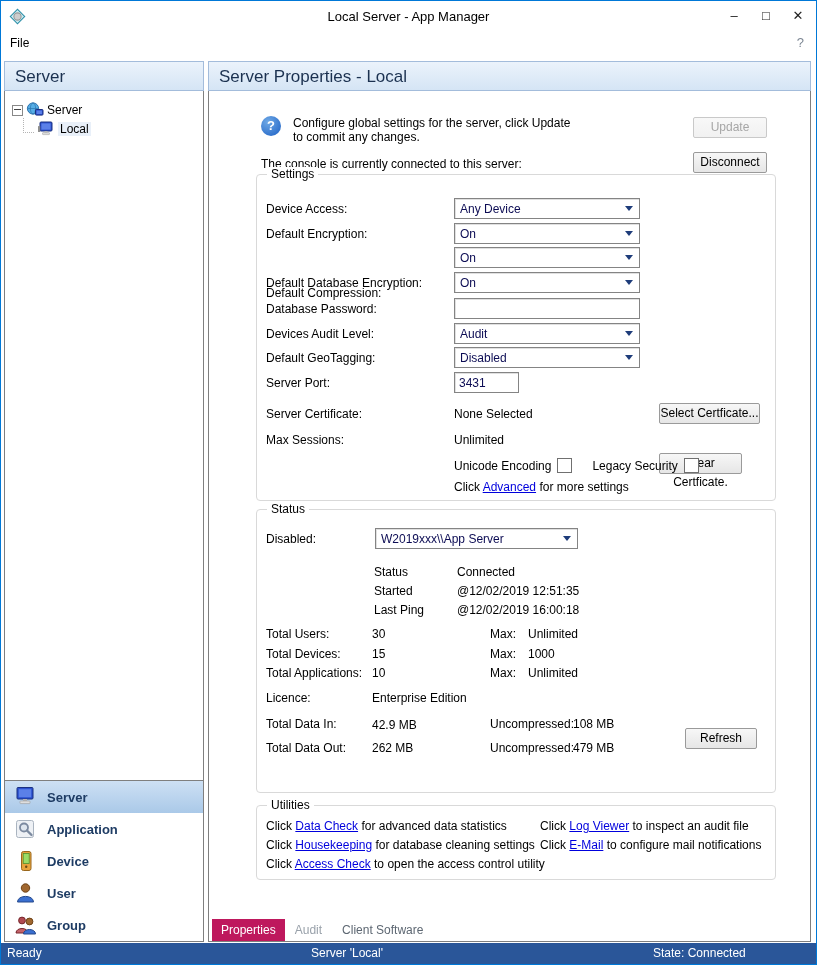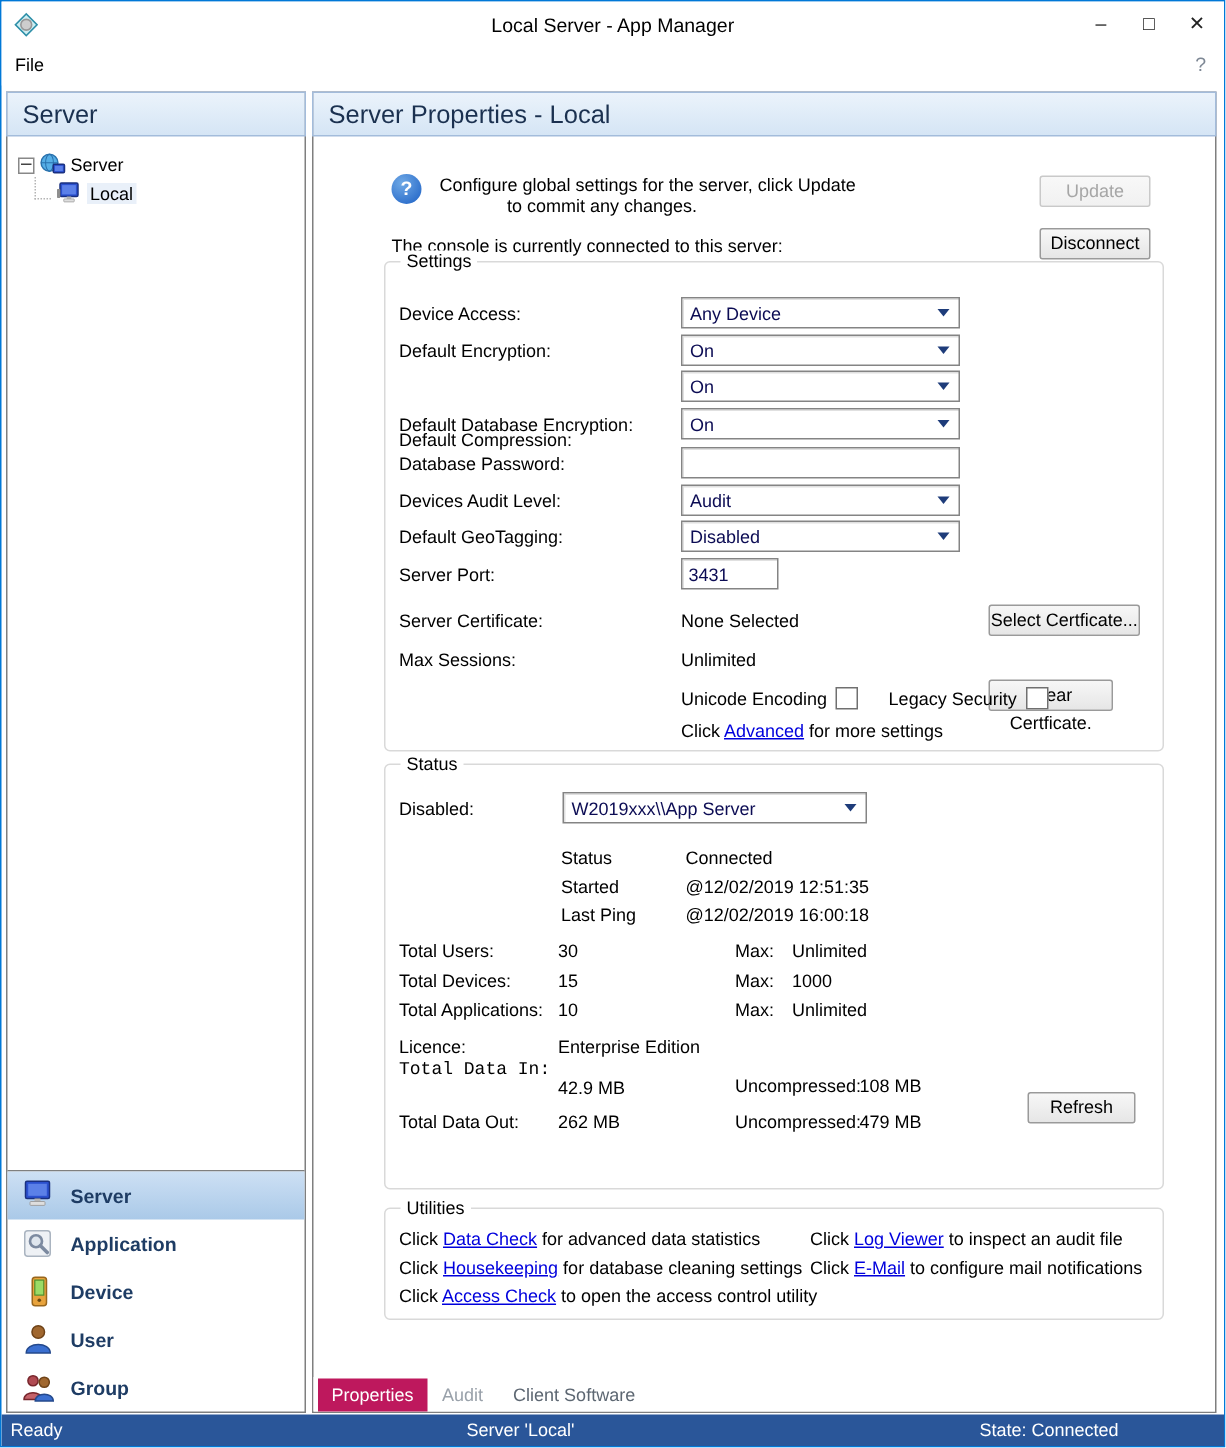--- a/index.html
+++ b/index.html
@@ -177,21 +177,21 @@
     </div>
   </div>
 
   <div class="main">
     <div class="panel-header">Server Properties - Local</div>
 
     <div class="main-content">
 
       <span class="help-badge" style="left:52px;top:23px;">?</span>
       <div class="lbl" style="left:84px;top:23px;">Configure global settings for the server, click Update</div>
-      <div class="lbl" style="left:84px;top:37px;margin-left:45px;">to commit any changes.</div>
+      <div class="lbl" style="left:84px;top:37px;">to commit any changes.</div>
       <div class="lbl" style="left:52px;top:64px;">The console is currently connected to this server:</div>
       <div class="btn disabled" style="left:484px;top:24px;width:74px;">Update</div>
       <div class="btn" style="left:484px;top:59px;width:74px;">Disconnect</div>
 
       <div class="group" style="left:47px;top:81px;width:518px;height:325px;">
         <span class="legend">Settings</span>
 
         <span class="lbl" style="left:9px;top:27px;">Device Access:</span>
         <div class="combo" style="left:197px;top:23px;width:186px;">
           <span class="combo-txt">Any Device</span>
@@ -282,21 +282,21 @@
         <span class="val" style="left:271px;top:137px;">1000</span>
 
         <span class="lbl" style="left:9px;top:156px;">Total Applications:</span>
         <span class="val" style="left:115px;top:156px;">10</span>
         <span class="lbl" style="left:233px;top:156px;">Max:</span>
         <span class="val" style="left:271px;top:156px;">Unlimited</span>
 
         <span class="lbl" style="left:9px;top:181px;">Licence:</span>
         <span class="val" style="left:115px;top:181px;">Enterprise Edition</span>
 
-        <span class="lbl" style="left:9px;top:196px;font-family:Liberation Mono, monospace;">Total Data In:</span>
+        <span class="lbl" style="left:9px;top:207px;">Total Data In:</span>
         <span class="val" style="left:115px;top:208px;">42.9 MB</span>
         <span class="lbl" style="left:233px;top:207px;">Uncompressed:</span>
         <span class="val" style="left:316px;top:207px;">108 MB</span>
 
         <span class="lbl" style="left:9px;top:231px;">Total Data Out:</span>
         <span class="val" style="left:115px;top:231px;">262 MB</span>
         <span class="lbl" style="left:233px;top:231px;">Uncompressed:</span>
         <span class="val" style="left:316px;top:231px;">479 MB</span>
 
         <div class="btn" style="left:428px;top:218px;width:72px;">Refresh</div>

